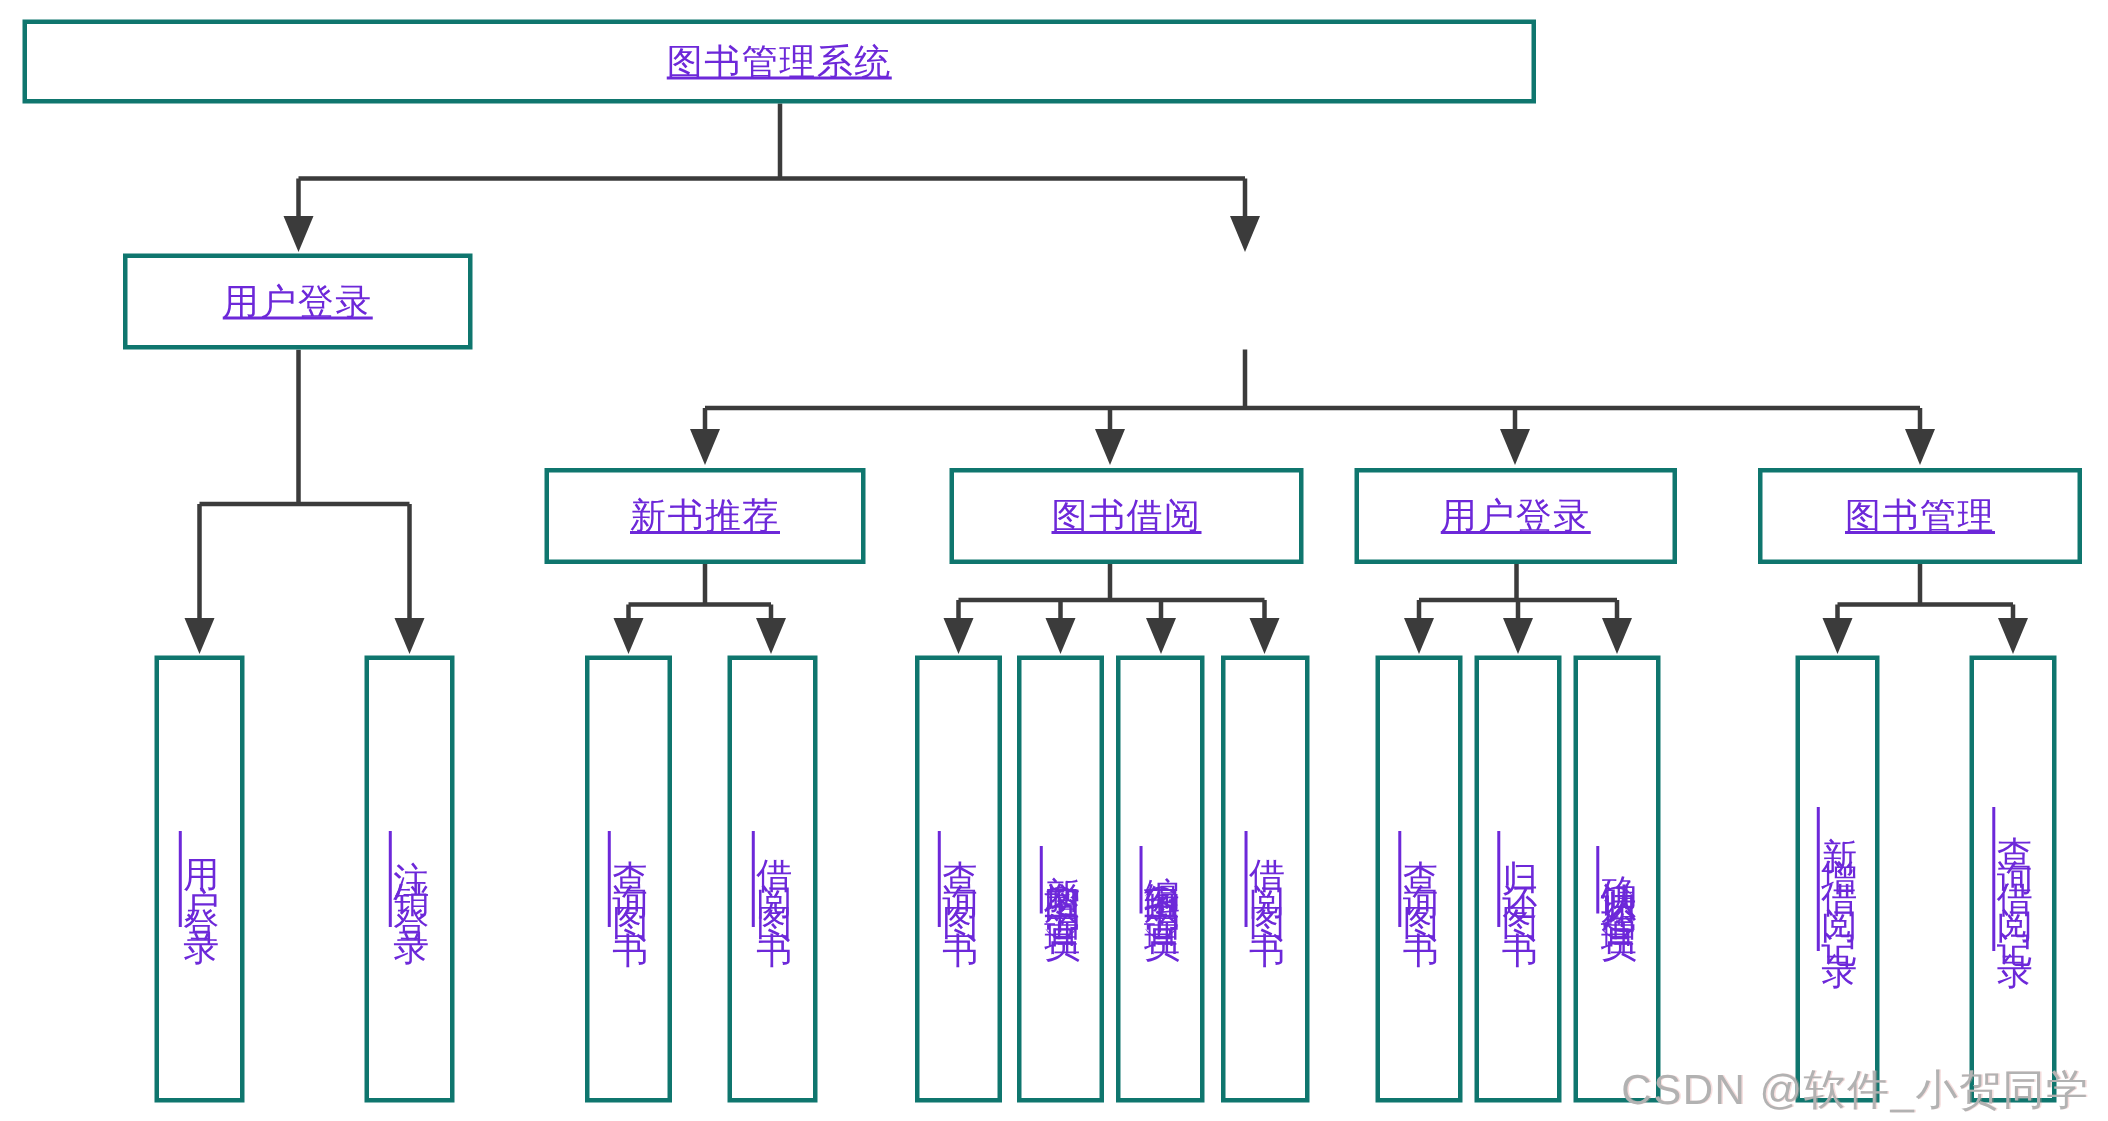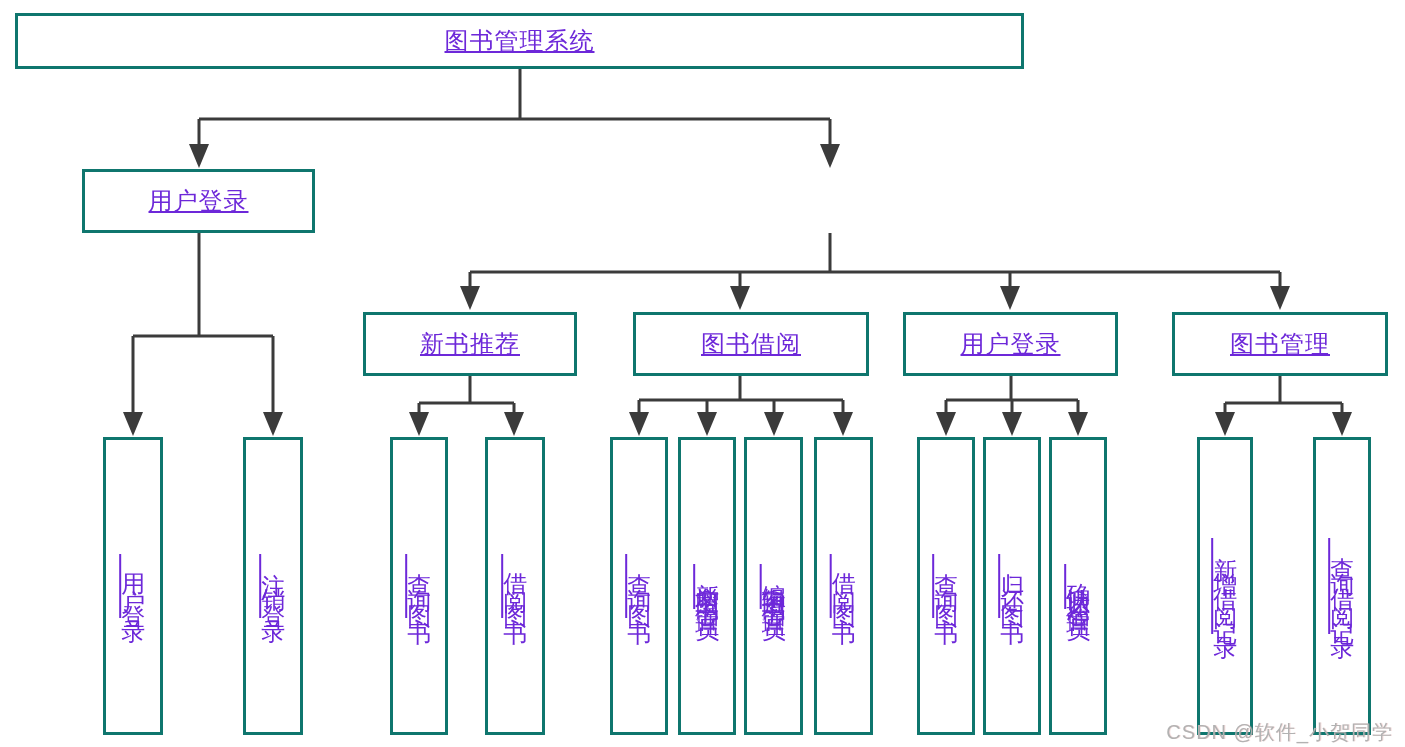--- a/index.html
+++ b/index.html
@@ -54,21 +54,21 @@
     line-height: 1.1;
     white-space: nowrap;
   }
   .vbox .vtext.long {
     letter-spacing: 5px;
   }
   .watermark {
     position: absolute;
     right: 12px;
     bottom: 1px;
-    font-size: 20px;
+    font-size: 28px;
     color: #b2b2b2;
     letter-spacing: 1px;
     text-shadow: 1px 0 0 rgba(230,160,160,0.35);
     white-space: nowrap;
     margin-top: 36px;
   }
 </style>
 </head>
 <body>
 

